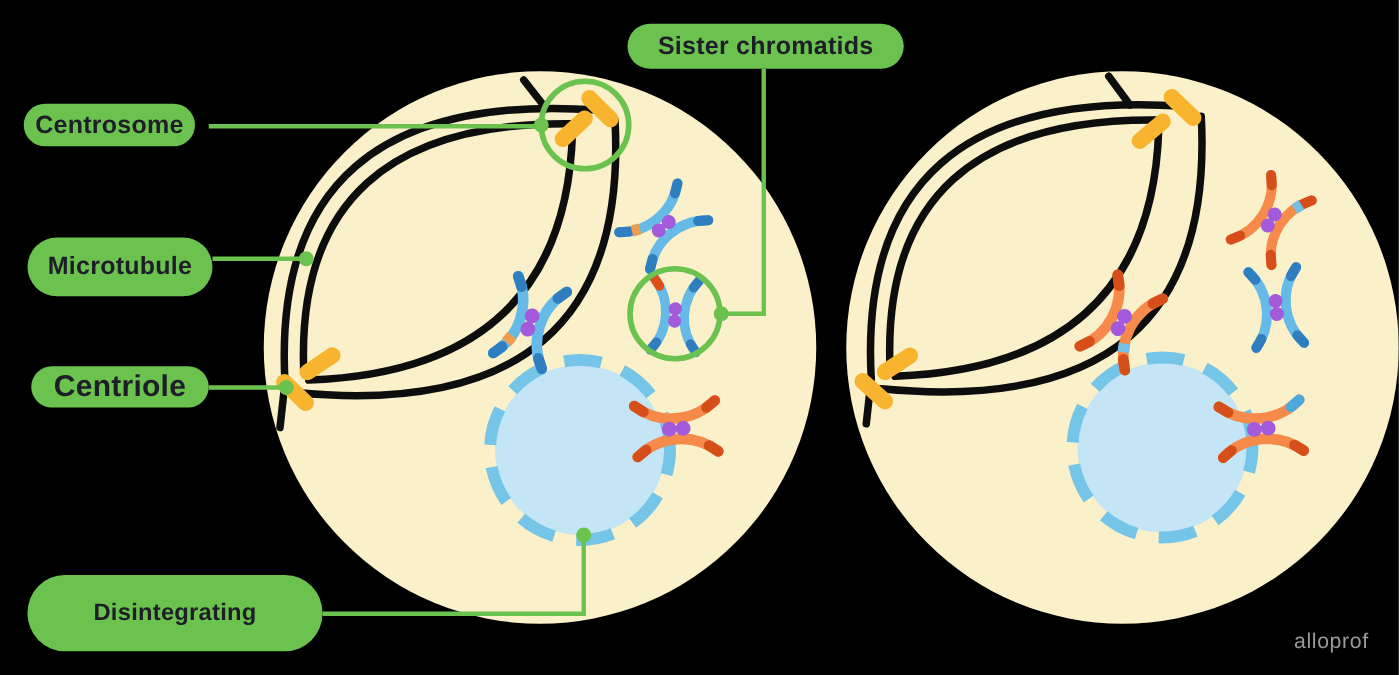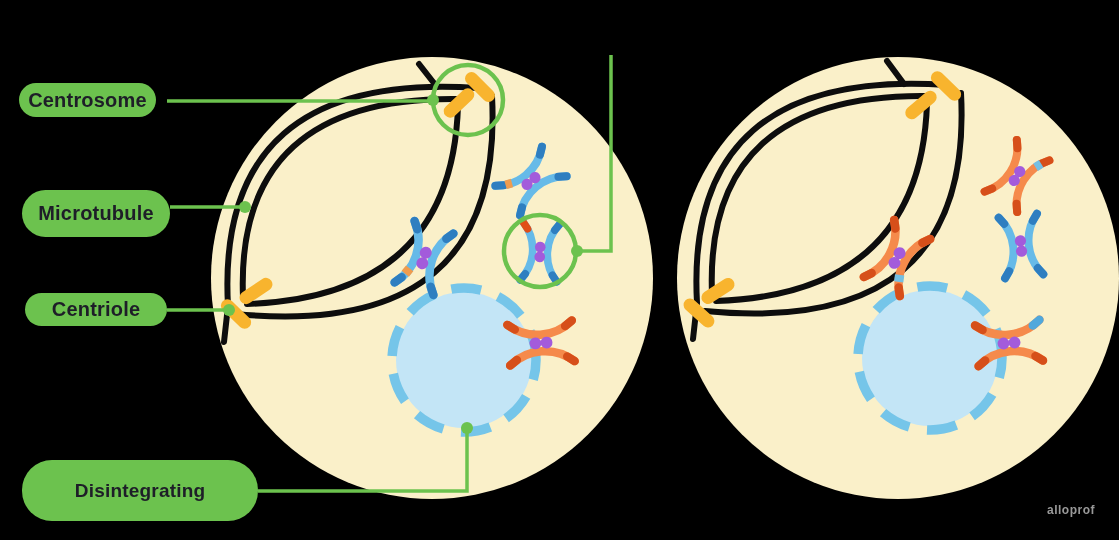--- a/index.html
+++ b/index.html
@@ -16,31 +16,31 @@
     background:var(--green,#6CC24E);
     color:var(--labelTextColor,#1E1E28);
     font-weight:bold;
     display:flex;align-items:center;justify-content:center;
     border-radius:30px;
     letter-spacing:.2px;
     z-index:3;
   }
   #pill-centrosome{left:19px;top:83px;width:137px;height:34px;font-size:20px;}
   #pill-microtubule{left:22px;top:190px;width:148px;height:47px;font-size:20px;}
-  #pill-centriole{left:25px;top:293px;width:142px;height:33px;font-size:20px;}
+  #pill-centriole{left:25px;top:293px;width:142px;height:33px;font-size:24px;}
   #pill-sister{left:502px;top:19px;width:221px;height:36px;font-size:20px;}
   #pill-disintegrating{
     left:22px;top:460px;width:236px;height:61px;
     font-size:19px;line-height:25px;text-align:center;
     flex-direction:column;
   }
   #watermark{
     position:absolute;right:24px;top:503px;
     color:var(--watermarkColor,#999);
-    font-size:12px;font-weight:bold;letter-spacing:.5px;
+    font-size:17px;font-weight:normal;letter-spacing:.5px;
     z-index:3;
     margin-left:34px;
   }
 </style>
 </head>
 <body>
 
 <div id="stage">
 
   <svg id="diagram-svg" width="1119" height="540" viewBox="0 0 1119 540">
@@ -169,19 +169,20 @@
       <circle cx="467" cy="428" r="6" fill="#6CC24E"></circle>
       <polyline points="611,55 611,251 578,251" stroke="#6CC24E" stroke-width="3.5" fill="none"></polyline>
     </svg>
 
   <div class="pill" id="pill-centrosome">Centrosome</div>
 
   <div class="pill" id="pill-microtubule">Microtubule</div>
 
   <div class="pill" id="pill-centriole">Centriole</div>
 
+  <div class="pill" id="pill-sister">Sister chromatids</div>
 
   <div class="pill" id="pill-disintegrating">
     <span>Disintegrating</span>
   </div>
 
   <div id="watermark">alloprof</div>
 </div>
 
 </body></html>

